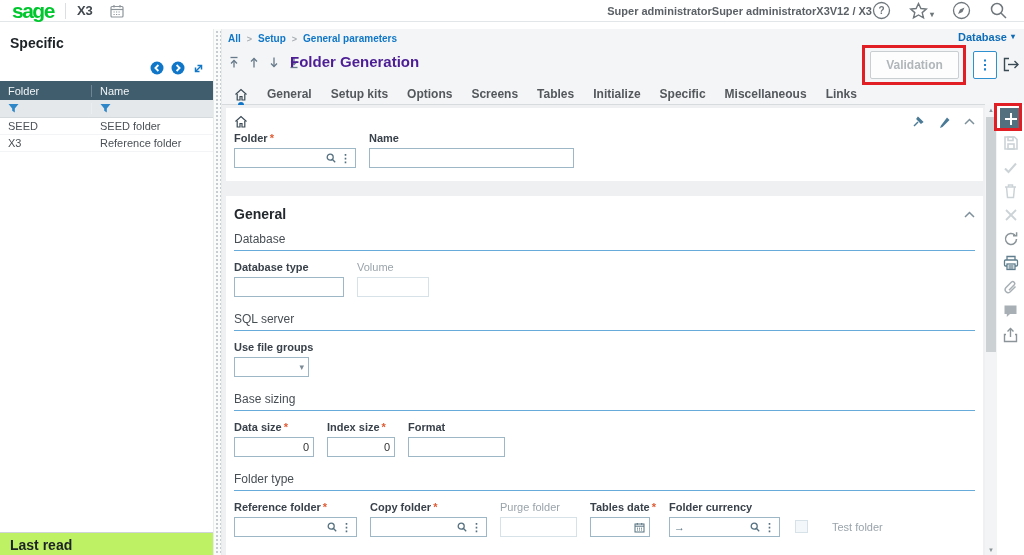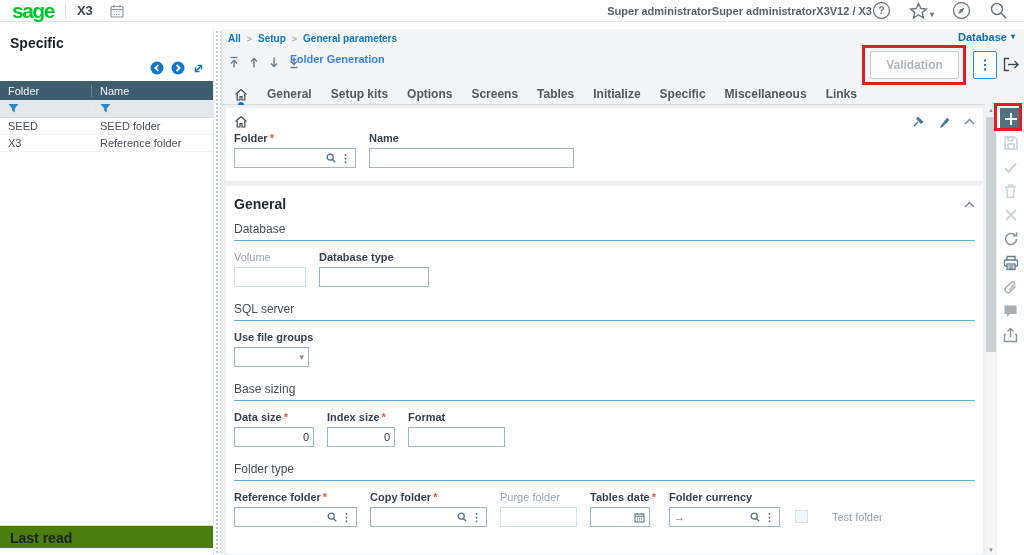--- a/index.html
+++ b/index.html
@@ -25,49 +25,49 @@
   .ftable { font-size:11px; }
   .frow { display:flex; align-items:center; }
   .fhead { background:#3f5d6d; color:#f2f5f6; height:19px; }
   .fhead .fcell { padding:0 8px; }
   .ffilter { background:#e4e8ea; height:18px; border-bottom:1px solid #d5dadd; }
   .ffilter .fcell { padding:0 8px; }
   .fdata { height:17px; color:#4a5056; border-bottom:1px solid #f3f4f5; }
   .fdata .fcell { padding:0 8px; }
   .col-folder { width:92px; border-right:1px solid rgba(255,255,255,0.25); }
   .col-name { flex:1; }
-  .folders-footer { position:absolute; bottom:7px; left:0; width:213px; height:23px; border-top:1px solid #cfd4d7; font-size:14px; font-weight:700; color:#1c2226; padding:4px 0 0 10px; background:#4d7c0f; }
+  .folders-footer { position:absolute; bottom:0; left:0; width:213px; height:23px; border-top:1px solid #cfd4d7; font-size:14px; font-weight:700; color:#1c2226; padding:4px 0 0 10px; background:#bef264; }
 
   
   .splitter { position:absolute; left:213px; top:29px; width:9px; height:526px; background-color:#fafbfb;
     background-image:radial-gradient(circle, #c6cccf 1px, transparent 1.1px); background-size:4px 4px; background-position:1px 1px; border-left:1px solid #e8eaec; border-right:1px solid #e8eaec; }
 
   
   .main-top { position:absolute; left:222px; top:29px; width:802px; height:76px; background:#f4f5f6; }
   .breadcrumb { position:absolute; left:228px; top:33px; display:flex; align-items:center; gap:6px; font-size:10px; font-weight:700; }
   .crumb { color:#1077c8; }
   .crumb-sep { color:#a6adb3; font-size:9px; }
   .view-select { position:absolute; left:958px; top:31px; display:flex; align-items:center; gap:4px; font-size:11px; font-weight:700; color:#0d6cb8; cursor:pointer; }
 
   .record-nav { position:absolute; left:228px; top:56px; display:flex; align-items:center; gap:8px; color:#66798a; }
-  .page-title { position:absolute; left:290px; top:53px; font-size:11px; font-weight:700; color:#3b82f6; }
+  .page-title { position:absolute; left:290px; top:53px; font-size:15px; font-weight:700; color:#4c1d95; }
 
   .validation-btn { position:absolute; left:870px; top:51px; width:89px; height:28px; background:#fdfdfd; border:1px solid #c9ced1; border-radius:2px; font-size:12px; font-weight:700; color:#b0b6ba; text-align:center; line-height:26px; }
   .kebab-btn { position:absolute; left:973px; top:51px; width:24px; height:28px; background:#fff; border:1px solid #2f90d0; border-radius:2px; color:#1077c8; font-size:13px; font-weight:700; text-align:center; line-height:26px; }
   .exit-btn { position:absolute; left:1003px; top:57px; color:#3a4a55; }
 
   .tabs-row { position:absolute; left:222px; top:84px; width:763px; height:21px; border-bottom:1px solid #d8dbdd; display:flex; align-items:center; gap:19px; padding-left:12px; font-size:12px; font-weight:700; color:#54585c; }
   .tab { white-space:nowrap; }
   .tab-home { position:relative; height:21px; display:flex; align-items:center; color:#3a4a55; }
   .tab-dot { position:absolute; left:50%; bottom:-3px; transform:translateX(-50%); width:6px; height:6px; border-radius:50%; background:#1077c8; }
 
   
   .content { position:absolute; left:222px; top:105px; width:763px; height:450px; background:#eef0f1; padding:3px 2px 0 4px; overflow:hidden; }
   .card { background:#fff; }
-  .card1 { height:73px; margin-bottom:5px; padding:4px 8px; }
+  .card1 { height:73px; margin-bottom:15px; padding:4px 8px; }
   .card2 { height:368px; padding:0 8px; }
   .card1-head { display:flex; justify-content:space-between; align-items:center; height:18px; color:#3a4a55; }
   .card1-tools { display:flex; align-items:center; gap:13px; color:#4a7a96; }
 
   .fields-row { display:flex; gap:13px; }
   .card1 .fields-row { margin-top:2px; }
   .field { display:flex; flex-direction:column; }
   .flabel { font-size:11px; font-weight:700; color:#39414a; margin-bottom:4px; white-space:nowrap; }
   .flabel.disabled { color:#9aa4ab; font-weight:400; }
   .req { color:#e05c35; margin-left:2px; }
@@ -353,29 +353,29 @@
       <span class="collapse-ic">
         <svg width="11" height="7" viewBox="0 0 11 7" fill="none" stroke="currentColor" stroke-width="1.5">
             <path d="M1 6l4.5-4.5L10 6"></path>
           </svg>
       </span>
     </div>
 
     <div class="subsection first">Database</div>
     <div class="fields-row">
       <div class="field">
+        <span class="flabel">Database type</span>
+        <div class="control w-dbtype">
+            <input style="">
+          </div>
+      </div>
+      <div class="field">
         <span class="flabel disabled">Volume</span>
         <div class="control disabled w-volume">
             <input disabled="" style="">
-          </div>
-      </div>
-      <div class="field">
-        <span class="flabel">Database type</span>
-        <div class="control w-dbtype">
-            <input style="">
           </div>
       </div>
     </div>
 
     <div class="subsection">SQL server</div>
     <div class="fields-row">
       <div class="field">
         <span class="flabel">Use file groups</span>
         <div class="control w-filegroups">
           <span class="ctl-caret">▾</span>

